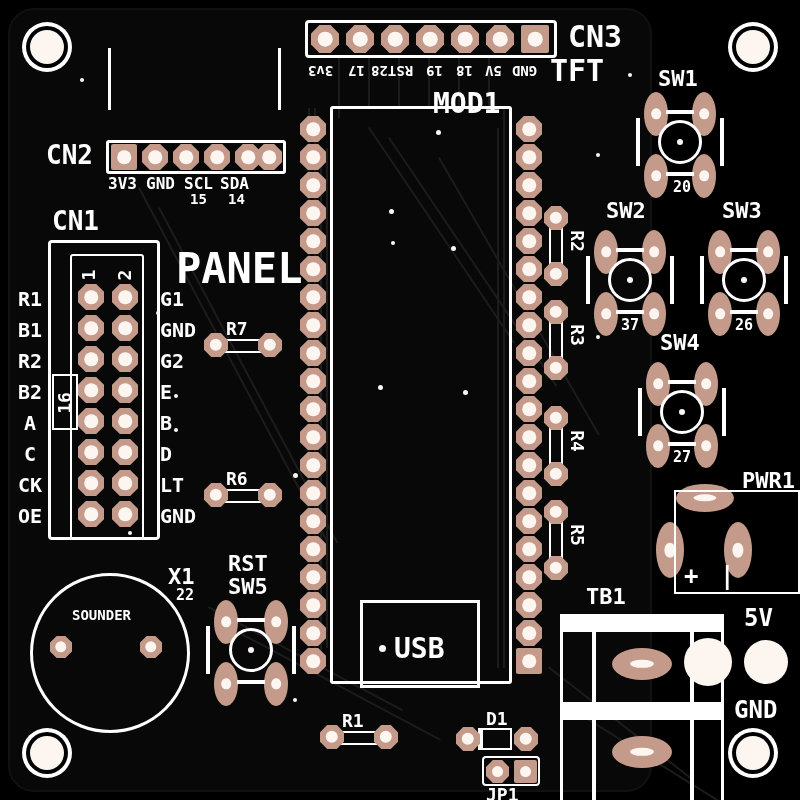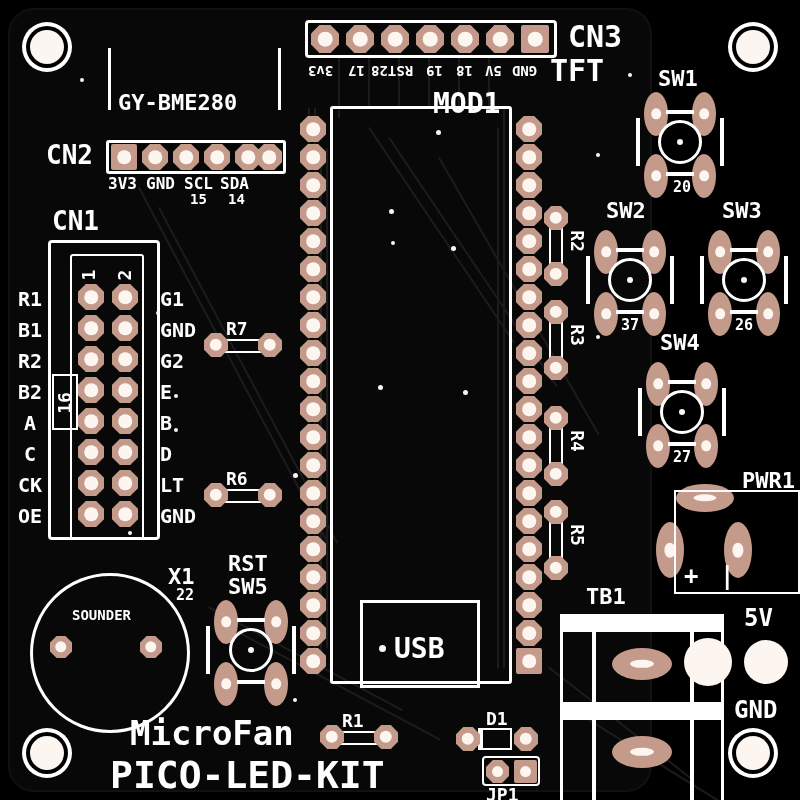--- a/index.html
+++ b/index.html
@@ -98,21 +98,20 @@
     <div class="silk" style="left:542px;top:48px;font-size:30px;">TFT</div>
 
     <div class="silk flip" style="left:300px;top:56px;font-size:14px;">3v3</div>
     <div class="silk flip" style="left:340px;top:56px;font-size:14px;">17</div>
     <div class="silk flip" style="left:363px;top:56px;font-size:14px;">RST28</div>
     <div class="silk flip" style="left:418px;top:56px;font-size:14px;">19</div>
     <div class="silk flip" style="left:448px;top:56px;font-size:14px;">18</div>
     <div class="silk flip" style="left:477px;top:56px;font-size:14px;">5V</div>
     <div class="silk flip" style="left:504px;top:56px;font-size:14px;">GND</div>
 
-    <div class="silk" style="left:110px;top:84px;font-size:22px;">GY-BME280</div>
     <div class="line" style="left:100px;top:40px;width:3px;height:62px;"></div>
     <div class="line" style="left:270px;top:40px;width:3px;height:62px;"></div>
 
     <div class="outline" style="left:98px;top:132px;width:180px;height:34px;border-radius:3px;"></div>
     <div class="pad sq" style="left:103px;top:136px;width:26px;height:26px;"></div>
     <div class="pad" style="left:134px;top:136px;width:26px;height:26px;"></div>
     <div class="pad" style="left:165px;top:136px;width:26px;height:26px;"></div>
     <div class="pad" style="left:196px;top:136px;width:26px;height:26px;"></div>
     <div class="pad" style="left:227px;top:136px;width:26px;height:26px;"></div>
     <div class="pad" style="left:248px;top:136px;width:26px;height:26px;"></div>
@@ -120,20 +119,21 @@
     <div class="silk" style="left:38px;top:134px;font-size:26px;">CN2</div>
 
     <div class="silk" style="left:100px;top:168px;font-size:16px;">3V3</div>
     <div class="silk" style="left:138px;top:168px;font-size:16px;">GND</div>
     <div class="silk" style="left:176px;top:168px;font-size:16px;">SCL</div>
     <div class="silk" style="left:212px;top:168px;font-size:16px;">SDA</div>
     <div class="silk" style="left:182px;top:184px;font-size:14px;">15</div>
     <div class="silk" style="left:220px;top:184px;font-size:14px;">14</div>
 
     <div class="silk" style="left:44px;top:200px;font-size:26px;">CN1</div>
+    <div class="silk" style="left:168px;top:240px;font-size:42px;">PANEL</div>
 
     <div class="outline" style="left:40px;top:232px;width:112px;height:300px;border-radius:4px;"></div>
     <div class="outline thin" style="left:62px;top:246px;width:74px;height:286px;border-radius:3px;"></div>
 
     <div class="silk rot90" style="left:76px;top:258px;font-size:18px;">1</div>
     <div class="silk rot90" style="left:112px;top:258px;font-size:18px;">2</div>
 
     <div class="outline thin" style="left:44px;top:366px;width:26px;height:56px;"></div>
     <div class="silk rot90" style="left:46px;top:386px;font-size:18px;">16</div>
 
@@ -372,17 +372,15 @@
     <div class="line" style="left:584px;top:606px;width:4px;height:190px;"></div>
     <div class="line" style="left:682px;top:606px;width:4px;height:190px;"></div>
     <div class="pad ov" style="left:604px;top:640px;width:60px;height:32px;"></div>
     <div class="pad ov" style="left:604px;top:728px;width:60px;height:32px;"></div>
 
     <div class="vpad" style="left:676px;top:630px;width:48px;height:48px;"></div>
     <div class="vpad" style="left:736px;top:632px;width:44px;height:44px;"></div>
     <div class="silk" style="left:736px;top:598px;font-size:24px;">5V</div>
     <div class="silk" style="left:726px;top:690px;font-size:24px;">GND</div>
 
-    <div class="silk" style="left:122px;top:708px;font-size:34px;">MicroFan</div>
-    <div class="silk" style="left:102px;top:748px;font-size:38px;">PICO-LED-KIT</div>
 
   </div>
 </div>
 
 </body></html>

